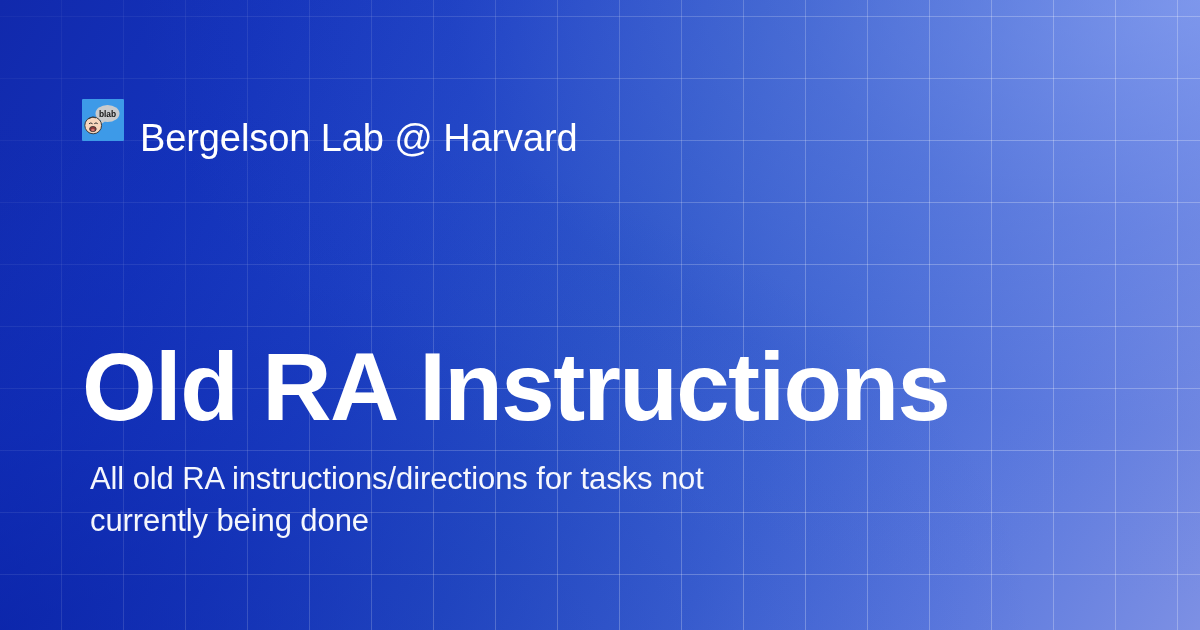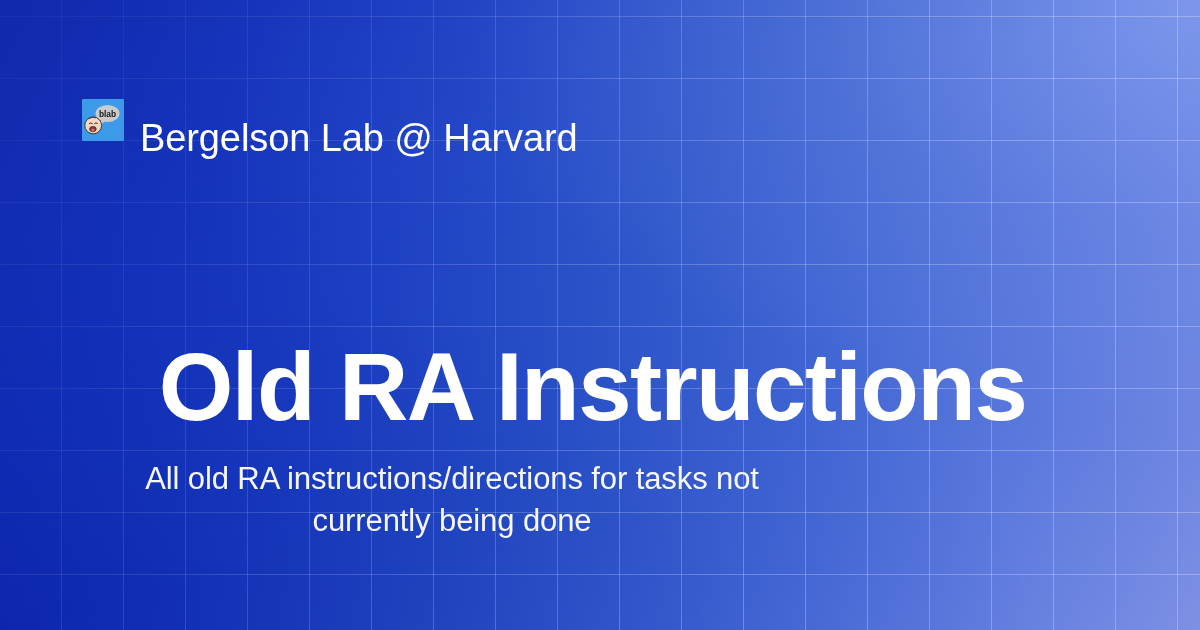--- a/index.html
+++ b/index.html
@@ -79,21 +79,20 @@
         rgba(0,0,0,0.35) 22%,
         rgba(0,0,0,0.72) 46%,
         rgba(0,0,0,1) 70%,
         rgba(0,0,0,1) 100%);
     pointer-events: none;
   }
 
   #content {
     position: absolute;
     inset: 0;
-    text-align: center;
   }
 
   
   #brand {
     position: absolute;
     left: 82px;
     top: 83px;
     display: flex;
     align-items: center;
     gap: 16px;
@@ -125,21 +124,21 @@
   #page-title {
     font-size: 96px;
     font-weight: bold;
     color: #ffffff;
     line-height: 1.02;
     letter-spacing: -1.6px;
     margin: 0;
     white-space: nowrap;
   }
   #page-subtitle {
-    margin: 0;
+    margin: 8px;
     margin-top: 22px;
     font-size: 31px;
     font-weight: normal;
     color: rgba(255,255,255,0.96);
     line-height: 1.36;
     letter-spacing: -0.1px;
     max-width: 740px;
   }
 </style>
 </head>

